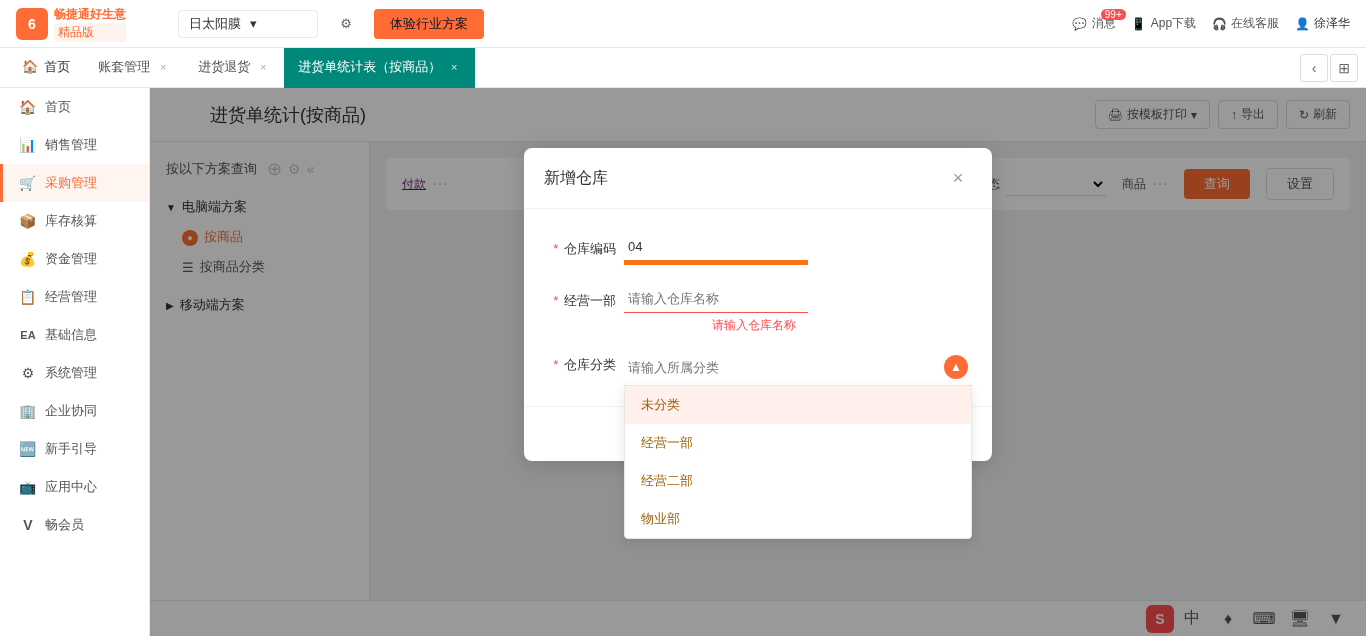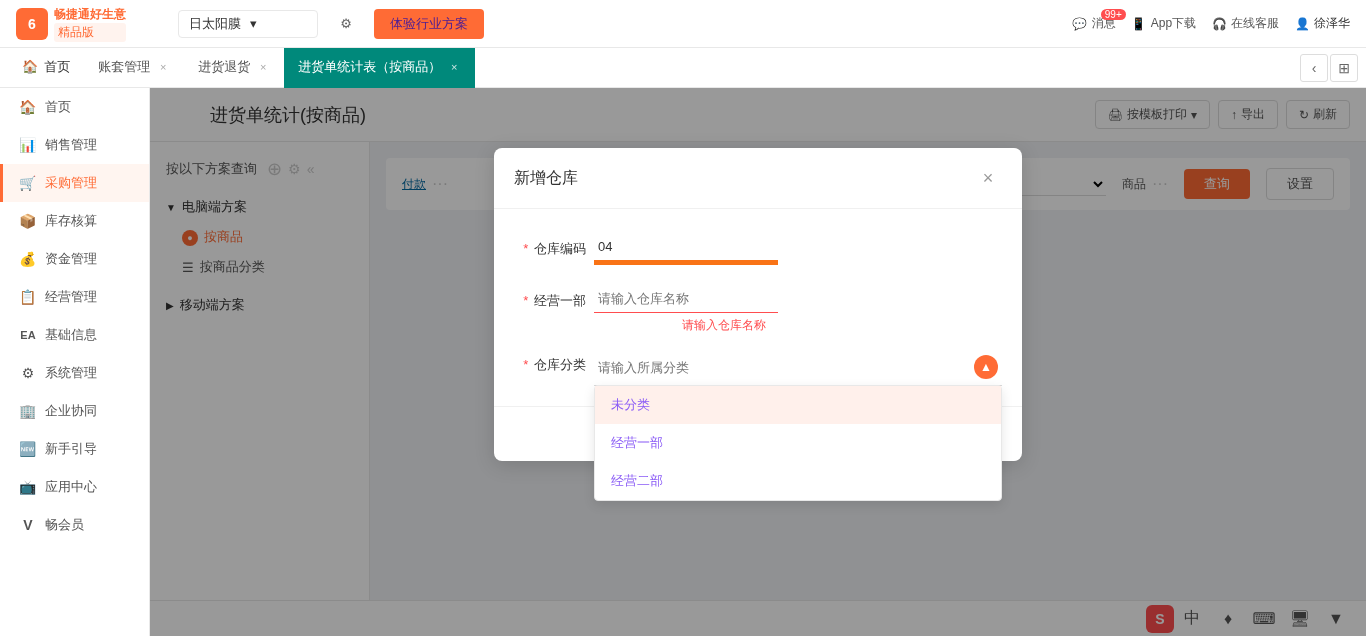--- a/index.html
+++ b/index.html
@@ -35,21 +35,21 @@
       padding: 4px 10px; cursor: pointer; min-width: 140px;
       background: #fff;
     }
     .store-selector span { flex: 1; color: #333; }
     .gear-btn {
       width: 32px; height: 32px;
       display: flex; align-items: center; justify-content: center;
       cursor: pointer; color: #666; border-radius: 4px;
     }
     .trial-btn {
-      background: #ff6b35; color: #4c1d95;
+      background: #ff6b35; color: #0f172a;
       border: none; border-radius: 4px;
       padding: 6px 16px; cursor: pointer; font-size: 13px;
     }
     .header-right {
       margin-left: auto;
       display: flex; align-items: center; gap: 16px;
     }
     .header-right-item {
       display: flex; align-items: center; gap: 4px;
       cursor: pointer; color: #555; font-size: 12px;
@@ -166,21 +166,21 @@
       background: rgba(0,0,0,0.4);
       display: flex;
       align-items: flex-start;
       justify-content: center;
       padding-top: 60px;
       z-index: 100;
     }
     .modal {
       background: #fff;
       border-radius: 8px;
-      width: 528px;
+      width: 468px;
       max-height: 80vh;
       box-shadow: 0 4px 20px rgba(0,0,0,0.15);
       position: relative;
       overflow: visible;
     }
     .modal-header {
       display: flex; align-items: center; justify-content: space-between;
       padding: 16px 20px;
       border-bottom: 1px solid #f0f0f0;
       font-size: 16px; font-weight: 500; color: #333;
@@ -250,21 +250,21 @@
       border: 1px solid #e8e8e8;
       border-radius: 4px;
       box-shadow: 0 4px 12px rgba(0,0,0,0.1);
       z-index: 200;
       min-width: 280px;
     }
     .dropdown-option {
       padding: 10px 16px;
       cursor: pointer;
       font-size: 13px;
-      color: #8b5cf6;
+      color: #a16207;
     }
     .dropdown-option.highlighted { background: #fff0eb; }
 
     .modal-footer {
       display: flex; justify-content: flex-end; gap: 10px;
       padding: 12px 20px;
       border-top: 1px solid #f0f0f0;
     }
     .btn-save {
       padding: 6px 24px; border: none; border-radius: 4px;
@@ -530,21 +530,21 @@
             <span style="font-size:10px;">▶</span>
             <span>移动端方案</span>
           </div>
         </div>
       </div>
 
       <div class="right-panel" style="background:#f0f2f5;">
 
         <div style="background:#fff;border-radius:4px;padding:10px 16px;margin-bottom:8px;display:flex;align-items:center;gap:16px;">
           <div style="display:flex;align-items:center;gap:6px;">
-            <span style="font-size:12px;color:#0369a1;text-decoration:underline;">付款</span>
+            <span style="font-size:12px;color:#701a75;text-decoration:underline;">付款</span>
             <span style="font-size:16px;color:#ccc;cursor:pointer;">···</span>
           </div>
           <div style="flex:1;display:flex;align-items:center;justify-content:flex-end;gap:16px;">
             <div style="display:flex;align-items:center;gap:6px;">
               <span style="font-size:12px;color:#555;">单据状态</span>
               <select style="border:none;border-bottom:1px solid #ddd;outline:none;padding:3px 6px;font-size:12px;min-width:100px;background:transparent;">
                 <option></option>
               </select>
             </div>
             <div style="display:flex;align-items:center;gap:6px;text-align:center;">
@@ -611,20 +611,21 @@
             <div class="form-input-wrapper" style="position:relative;">
               <div class="dropdown-trigger">
                 <input type="text" placeholder="请输入所属分类" style="">
                 <div class="dropdown-arrow-up">▲</div>
               </div>
 
               <div class="dropdown-list">
                 <div class="dropdown-option highlighted">未分类</div>
                 <div class="dropdown-option">经营一部</div>
                 <div class="dropdown-option">经营二部</div>
+                <div class="dropdown-option">物业部</div>
               </div>
             </div>
           </div>
 
         </div>
 
         <div class="modal-footer">
           <button class="btn-save">保存</button>
         </div>
 

